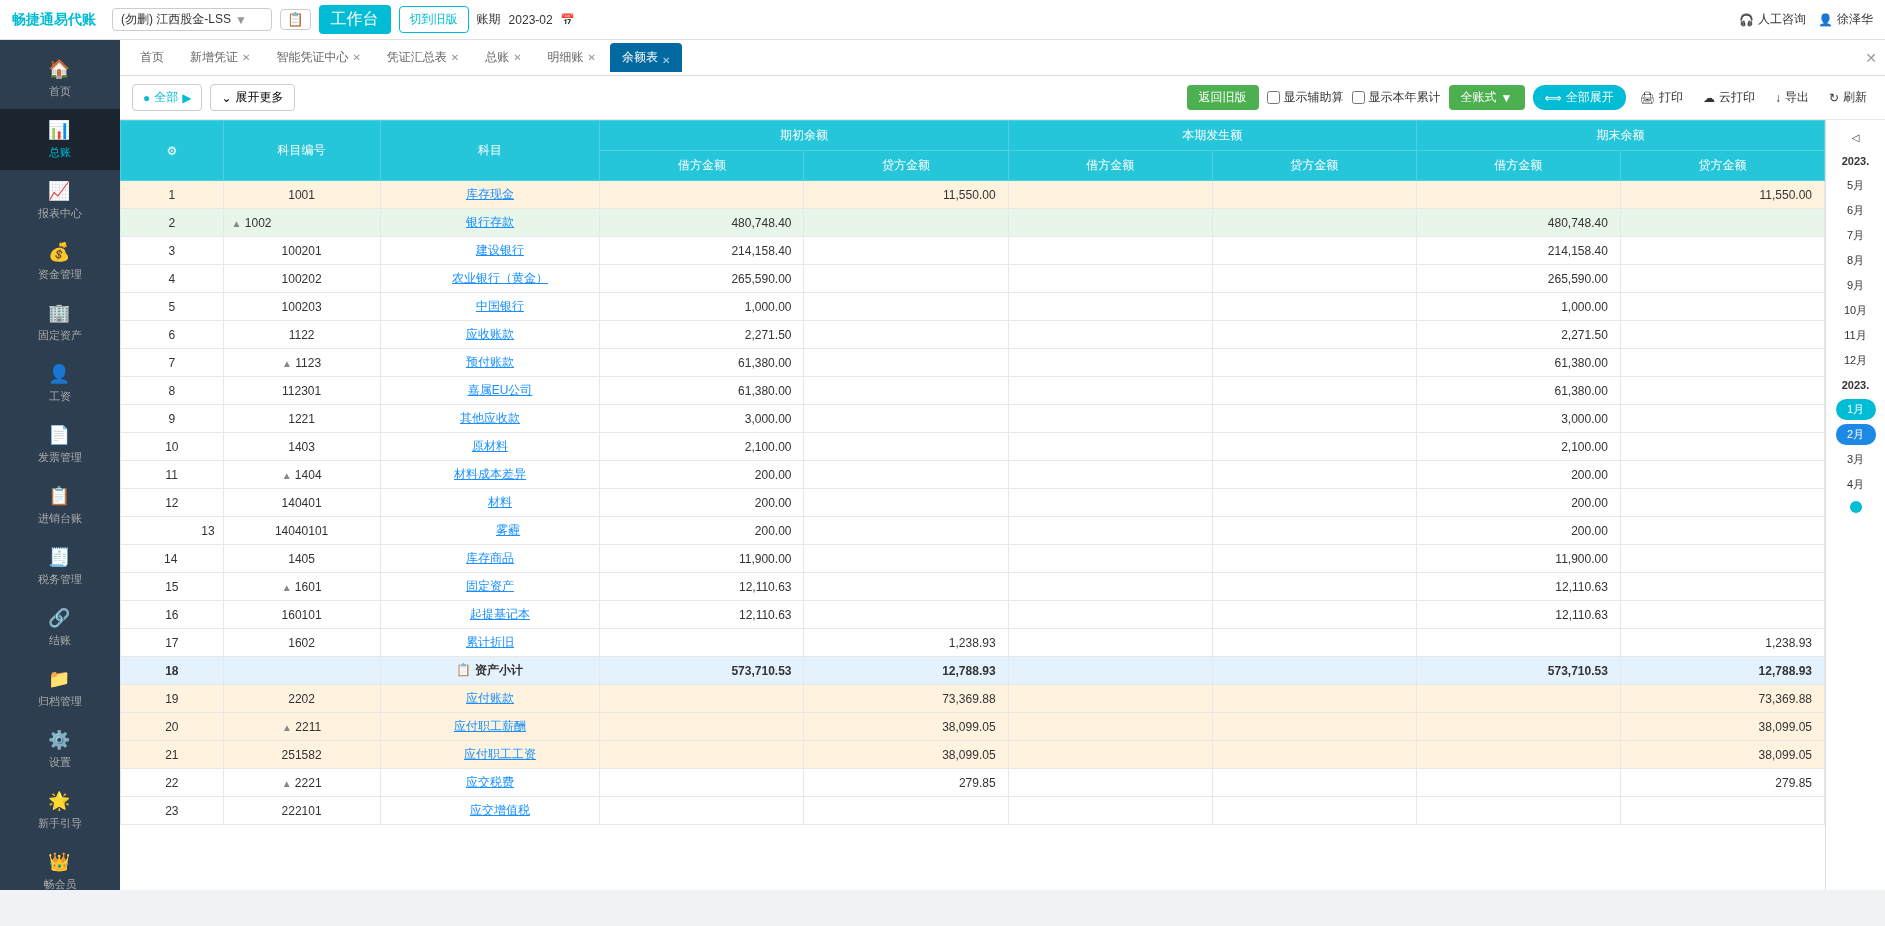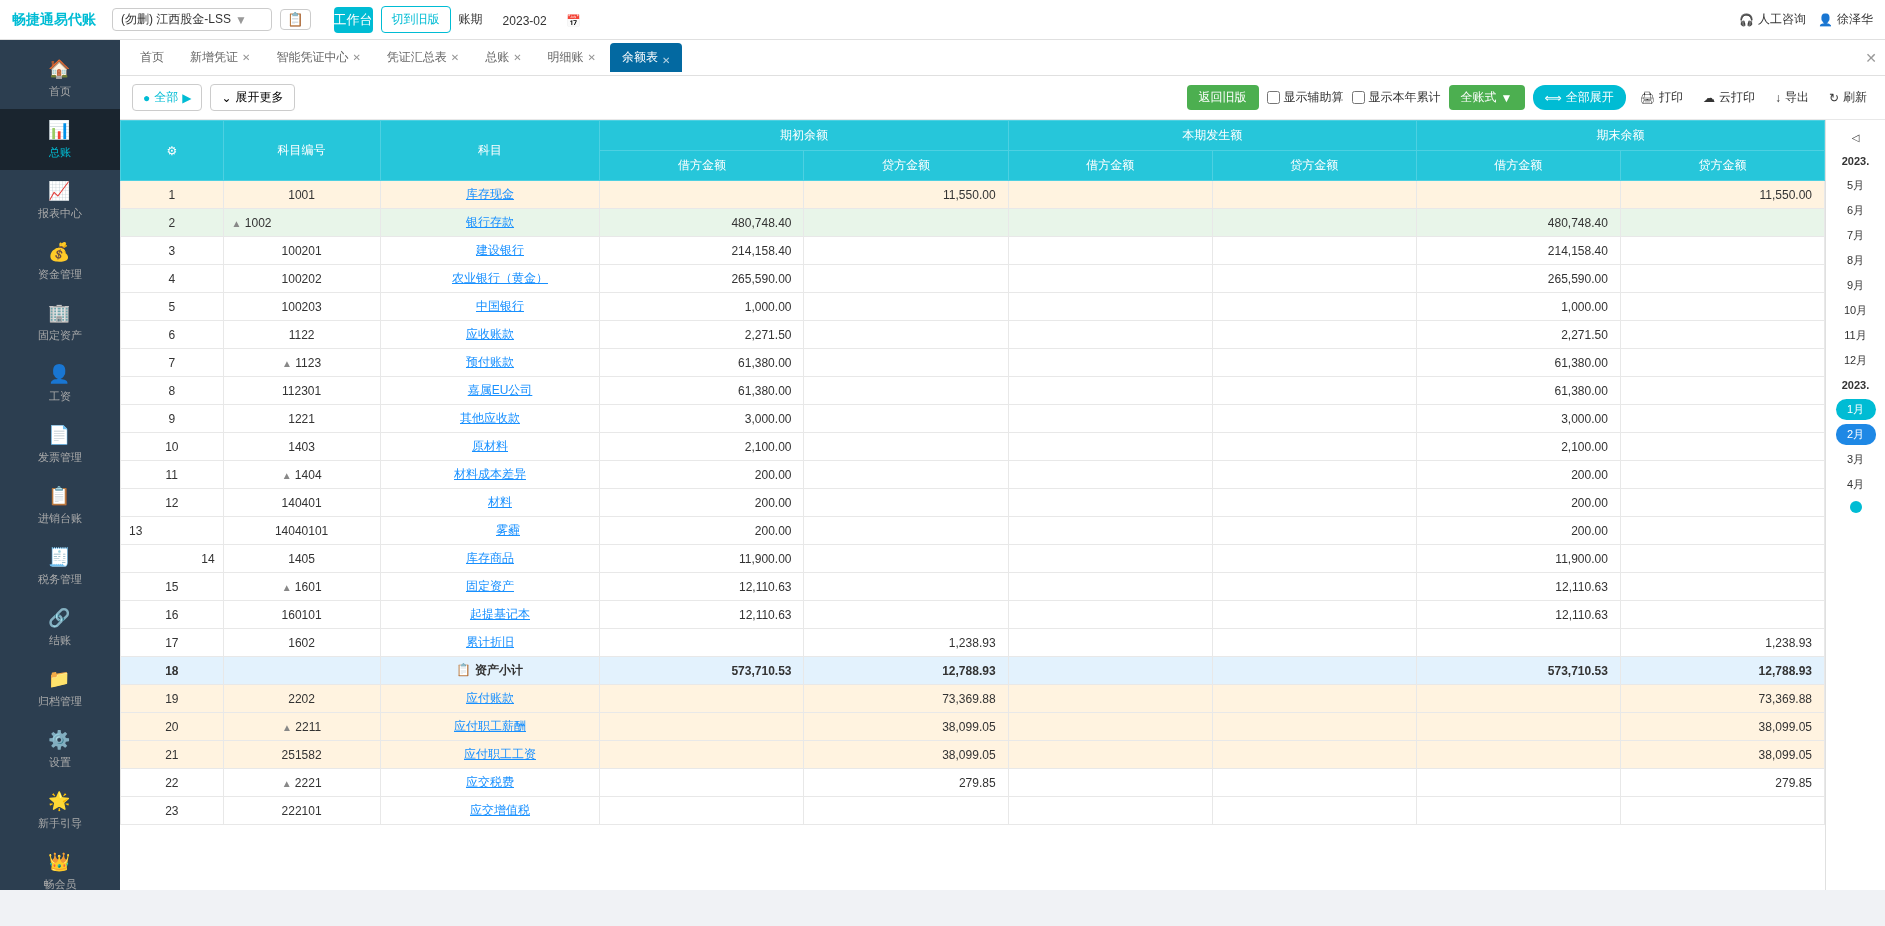--- a/index.html
+++ b/index.html
@@ -4,23 +4,23 @@
   <style>
     * { box-sizing: border-box; margin: 0; padding: 0; }
     body { font-family: 'Microsoft YaHei', Arial, sans-serif; font-size: 12px; background: #f0f2f5; color: #333; overflow: hidden; }
 
     
     .top-bar { height: 40px; background: #fff; display: flex; align-items: center; padding: 0 12px; border-bottom: 1px solid #e0e0e0; gap: 8px; }
     .top-bar .logo { color: #00bcd4; font-size: 14px; font-weight: bold; margin-right: 8px; }
     .company-select { border: 1px solid #ccc; border-radius: 4px; padding: 2px 8px; font-size: 12px; display: flex; align-items: center; gap: 4px; cursor: pointer; min-width: 160px; }
     .company-select .arrow { color: #999; }
     .copy-btn { border: 1px solid #ccc; border-radius: 4px; padding: 2px 6px; cursor: pointer; background: #fff; }
-    .work-btn { background: #00bcd4; color: #fff; border: none; border-radius: 4px; padding: 4px 0; cursor: pointer; font-size: 13px; margin-left: 15px; }
+    .work-btn { background: #00bcd4; color: #fff; border: none; border-radius: 4px; padding: 4px 12px; cursor: pointer; font-size: 16px; }
     .switch-btn { background: #fff; border: 1px solid #00bcd4; color: #00bcd4; border-radius: 4px; padding: 4px 10px; cursor: pointer; font-size: 12px; }
-    .account-period { font-size: 12px; color: #333; display: flex; align-items: flex-end; gap: 20px; }
+    .account-period { font-size: 12px; color: #333; display: flex; align-items: center; gap: 8px; }
     .top-bar-right { margin-left: auto; display: flex; align-items: center; gap: 12px; }
     .top-bar-right span { font-size: 12px; color: #333; cursor: pointer; display: flex; align-items: center; gap: 4px; }
 
     
     .tab-bar { height: 36px; background: #fff; display: flex; align-items: center; padding: 0 8px; border-bottom: 1px solid #e0e0e0; gap: 2px; }
     .tab { display: flex; align-items: center; padding: 6px 12px; cursor: pointer; font-size: 12px; color: #666; border-radius: 4px 4px 0 0; gap: 4px; }
     .tab.active { background: #0369a1; color: #fff; align-items: flex-end; }
     .tab .close-x { font-size: 10px; color: inherit; opacity: 0.7; cursor: pointer; }
     .tab-close-main { margin-left: auto; cursor: pointer; font-size: 14px; color: #999; }
 
@@ -391,32 +391,32 @@
                 <td style="text-align: center;">140401</td>
                 <td><span style="padding-left:20px;"><a class="link" href="#" style="text-decoration:underline;color:#1890ff;">材料</a></span></td>
                 <td style="text-align: right; padding-right: 12px;">200.00</td>
                 <td style="text-align: right; padding-right: 12px;"></td>
                 <td style="text-align: right; padding-right: 12px;"></td>
                 <td style="text-align: right; padding-right: 12px;"></td>
                 <td style="text-align: right; padding-right: 12px;">200.00</td>
                 <td style="text-align: right; padding-right: 12px;"></td>
               </tr>
               <tr>
-                <td style="text-align: left;">13</td>
+                <td style="text-align: right;">13</td>
                 <td style="text-align: center;">14040101</td>
                 <td><span style="padding-left:36px;"><a class="link" href="#" style="text-decoration:underline;color:#1890ff;">雾霾</a></span></td>
                 <td style="text-align: right; padding-right: 12px;">200.00</td>
                 <td style="text-align: right; padding-right: 12px;"></td>
                 <td style="text-align: right; padding-right: 12px;"></td>
                 <td style="text-align: right; padding-right: 12px;"></td>
                 <td style="text-align: right; padding-right: 12px;">200.00</td>
                 <td style="text-align: right; padding-right: 12px;"></td>
               </tr>
               <tr>
-                <td style="text-align: right; padding-left: 43px;">14</td>
+                <td style="text-align: left; padding-left: 43px;">14</td>
                 <td style="text-align: center;">1405</td>
                 <td><span style=""><a class="link" href="#" style="text-decoration:underline;color:#1890ff;">库存商品</a></span></td>
                 <td style="text-align: right; padding-right: 12px;">11,900.00</td>
                 <td style="text-align: right; padding-right: 12px;"></td>
                 <td style="text-align: right; padding-right: 12px;"></td>
                 <td style="text-align: right; padding-right: 12px;"></td>
                 <td style="text-align: right; padding-right: 12px;">11,900.00</td>
                 <td style="text-align: right; padding-right: 12px;"></td>
               </tr>
               <tr>

